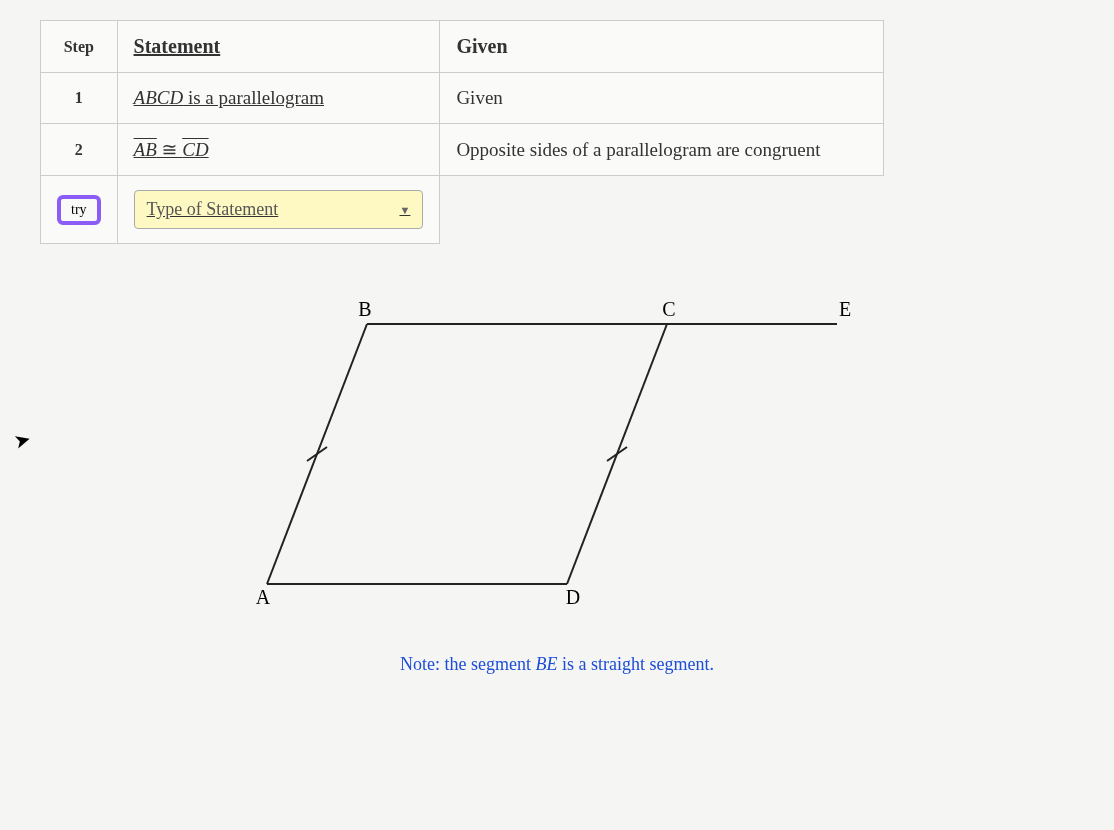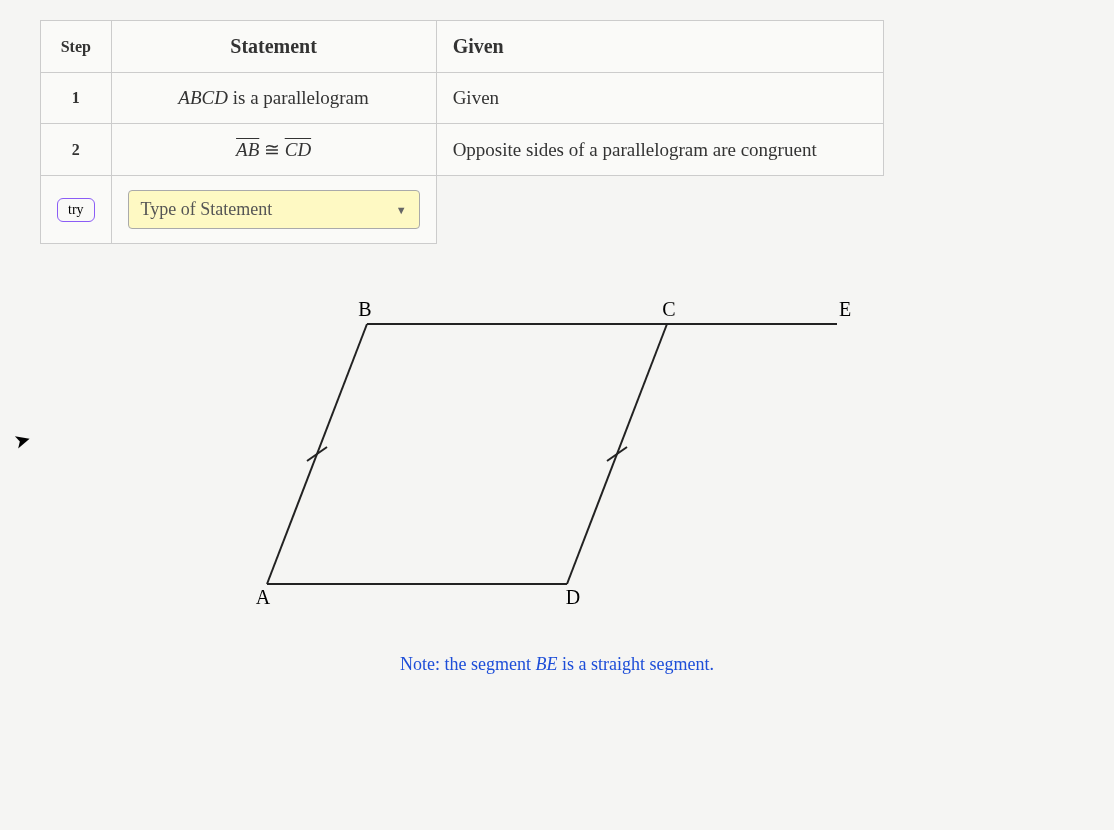--- a/index.html
+++ b/index.html
@@ -28,35 +28,36 @@
     font-weight: bold;
     font-size: 20px;
   }
   .proof-table th.step-col, .proof-table td.step-col {
     text-align: center;
     width: 70px;
     font-weight: bold;
     font-size: 16px;
   }
   .proof-table th.stmt-col, .proof-table td.stmt-col {
-    text-align: center;
+    text-align: left;
     width: 380px;
+    text-decoration: underline;
   }
   .proof-table th.reason-col, .proof-table td.reason-col {
     text-align: left;
     width: 540px;
   }
   .math-italic { font-style: italic; font-family: 'Times New Roman', serif; }
   .overline {
     text-decoration: overline;
     text-decoration-thickness: 1px;
   }
   .try-btn {
     display: inline-block;
-    border: 1px solid #8b5cf6;
+    border: 4px solid #8b5cf6;
     border-radius: 6px;
     padding: 3px 10px;
     font-size: 14px;
     font-family: Georgia, serif;
     background: #f9f9f7;
     cursor: pointer;
   }
   .stmt-select {
     display: flex;
     align-items: center;

